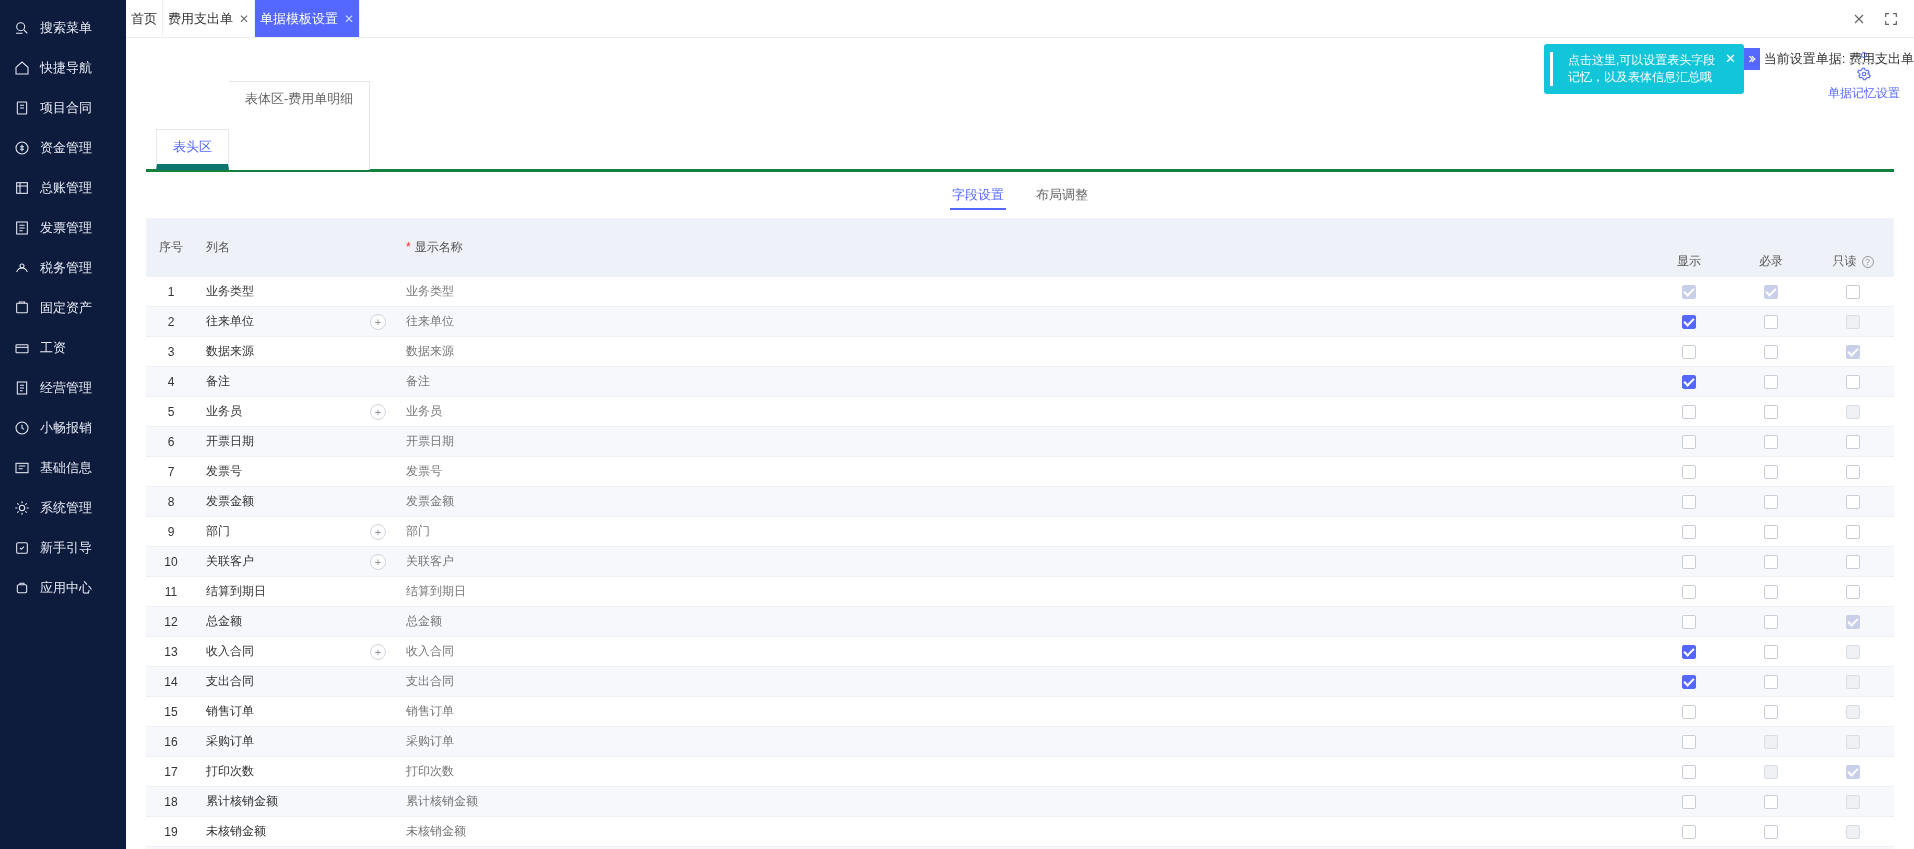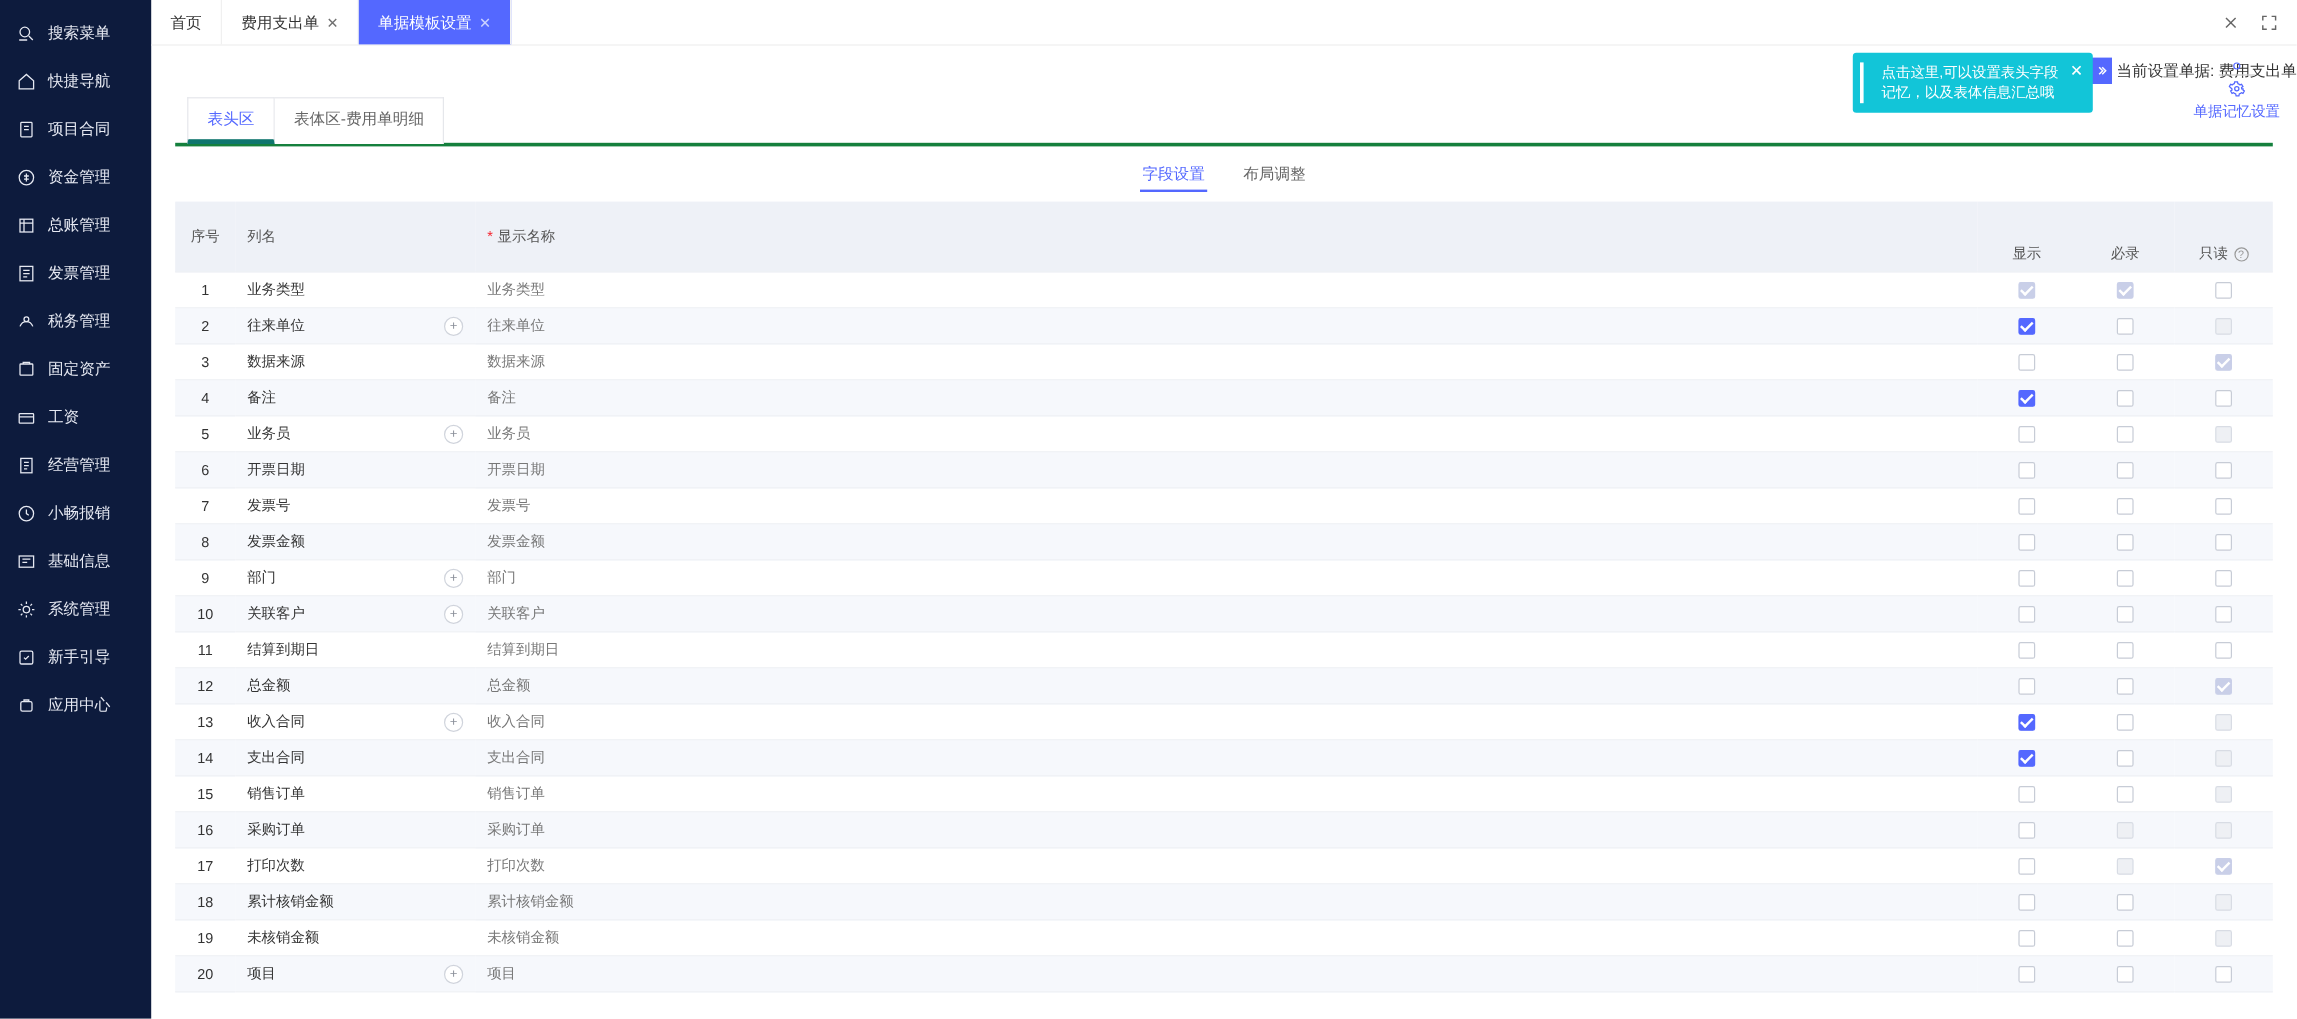--- a/index.html
+++ b/index.html
@@ -9,21 +9,21 @@
 
 
 .sidebar { width: 126px; background: #0d1b3d; color: #fff; padding-top: 8px; flex-shrink: 0; }
 .side-item { display: flex; align-items: center; gap: 10px; padding: 11px 14px; cursor: pointer; color: #e6e9f2; font-size: 13px; }
 .side-icon { width: 16px; height: 16px; display: inline-flex; align-items: center; justify-content: center; flex-shrink: 0; }
 .side-icon svg { width: 16px; height: 16px; fill: none; stroke: #e6e9f2; stroke-width: 1.6; }
 
 
 .main { flex: 1; display: flex; flex-direction: column; min-width: 0; }
 .tabs-bar { height: 38px; display: flex; align-items: stretch; border-bottom: 1px solid #eee; position: relative; }
-.tab { display: flex; align-items: center; gap: 6px; padding: 0 16px; font-size: 13px; color: #333; cursor: pointer; border-right: 1px solid #f0f0f0; }
+.tab { display: flex; align-items: center; gap: 6px; padding: 0 5px; font-size: 13px; color: #333; cursor: pointer; border-right: 1px solid #f0f0f0; }
 .tab.active { background: #5468ff; color: #fff; }
 .tab-close { font-size: 12px; opacity: .7; }
 .tab.active .tab-close { color: #fff; }
 .tab-actions { margin-left: auto; display: flex; align-items: center; gap: 14px; padding-right: 14px; }
 .icon-btn { width: 18px; height: 18px; display: flex; align-items: center; justify-content: center; cursor: pointer; color: #666; }
 .icon-btn svg { width: 16px; height: 16px; fill: none; stroke: currentColor; stroke-width: 1.8; }
 
 
 .info-bar { display: flex; align-items: center; padding: 10px 0; position: relative; justify-content: flex-end; }
 .expand-toggle { width: 18px; height: 22px; background: #5468ff; color: #fff; display: flex; align-items: center; justify-content: center; font-size: 11px; cursor: pointer; margin-right: 4px; }
@@ -33,21 +33,21 @@
 .tooltip-close { position: absolute; right: 8px; top: 6px; cursor: pointer; font-size: 13px; }
 .memory-link { position: absolute; right: 14px; top: 14px; display: flex; align-items: center; gap: 4px; color: #5468ff; font-size: 12px; cursor: pointer; flex-direction: column; }
 .memory-link .dot { width: 6px; height: 6px; border-radius: 50%; border: 1px solid #5468ff; }
 .memory-link .line { width: 30px; height: 1px; background: #ccc; }
 .memory-gear { width: 14px; height: 14px; }
 
 
 .content { padding: 0 20px 10px 20px; flex: 1; overflow: auto; }
 .area-tabs { display: flex; gap: 0; margin-left: 10px; }
 .area-tab { padding: 8px 16px; border: 1px solid #e5e7eb; border-bottom: none; background: #fff; font-size: 13px; color: #666; cursor: pointer; position: relative; top: 1px; }
-.area-tab.active { color: #5468ff; border-bottom: 4px solid #0f766e; }
+.area-tab.active { color: #5468ff; border-bottom: 6px solid #0f766e; margin-top: 48px; }
 .area-tab+.area-tab { border-left: none; }
 
 .sub-tabs { display: flex; justify-content: center; gap: 28px; border-top: 3px solid #15803d; padding: 10px 0 8px; }
 .sub-tab { font-size: 13px; color: #666; cursor: pointer; padding: 4px 2px; }
 .sub-tab.active { color: #5468ff; border-bottom: 2px solid #5468ff; }
 
 
 table { width: 100%; border-collapse: collapse; table-layout: fixed; }
 th, td { text-align: left; padding: 6px 10px; font-size: 12px; border-bottom: 1px solid #eef0f4; }
 thead th { background: #eef1f7; color: #555; font-weight: 500; height: 22px; }

